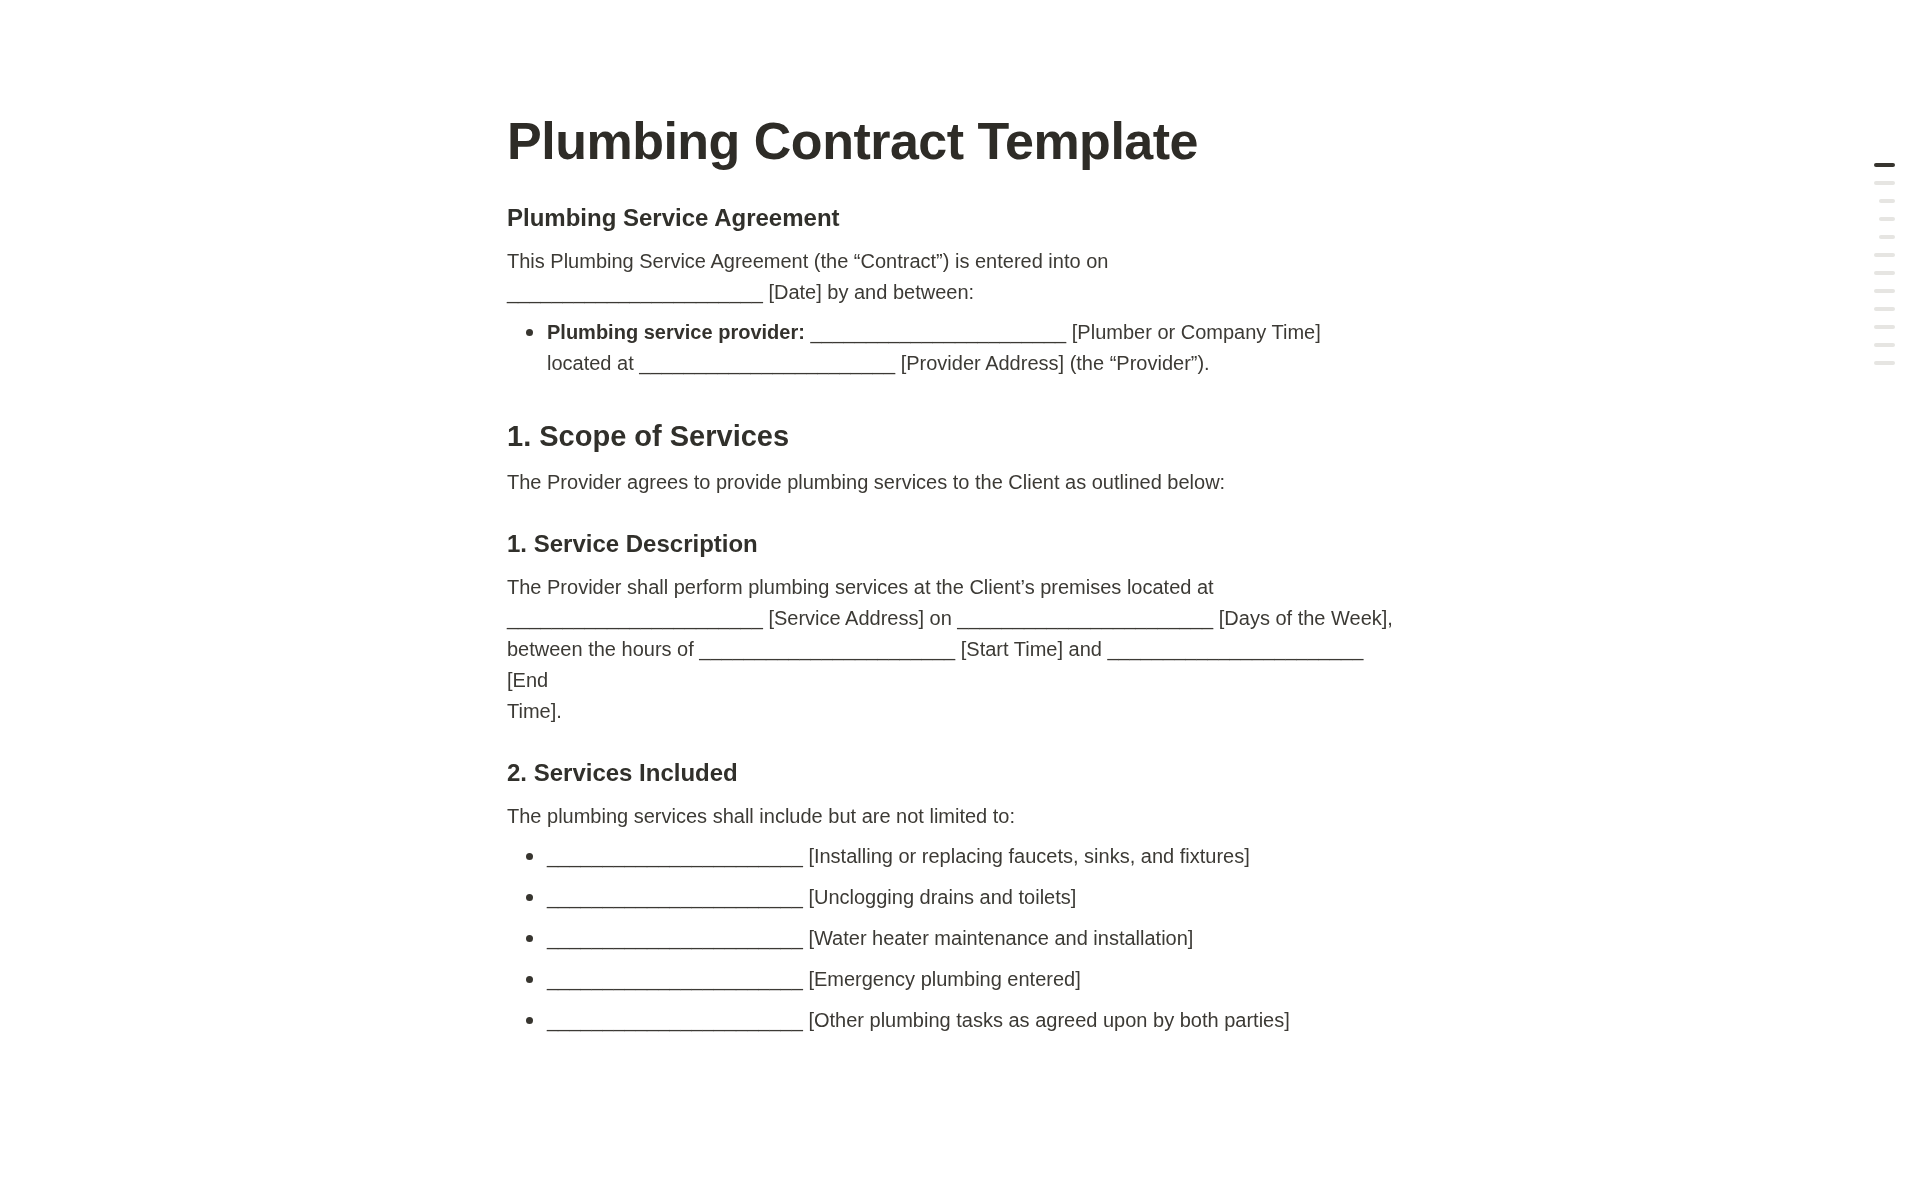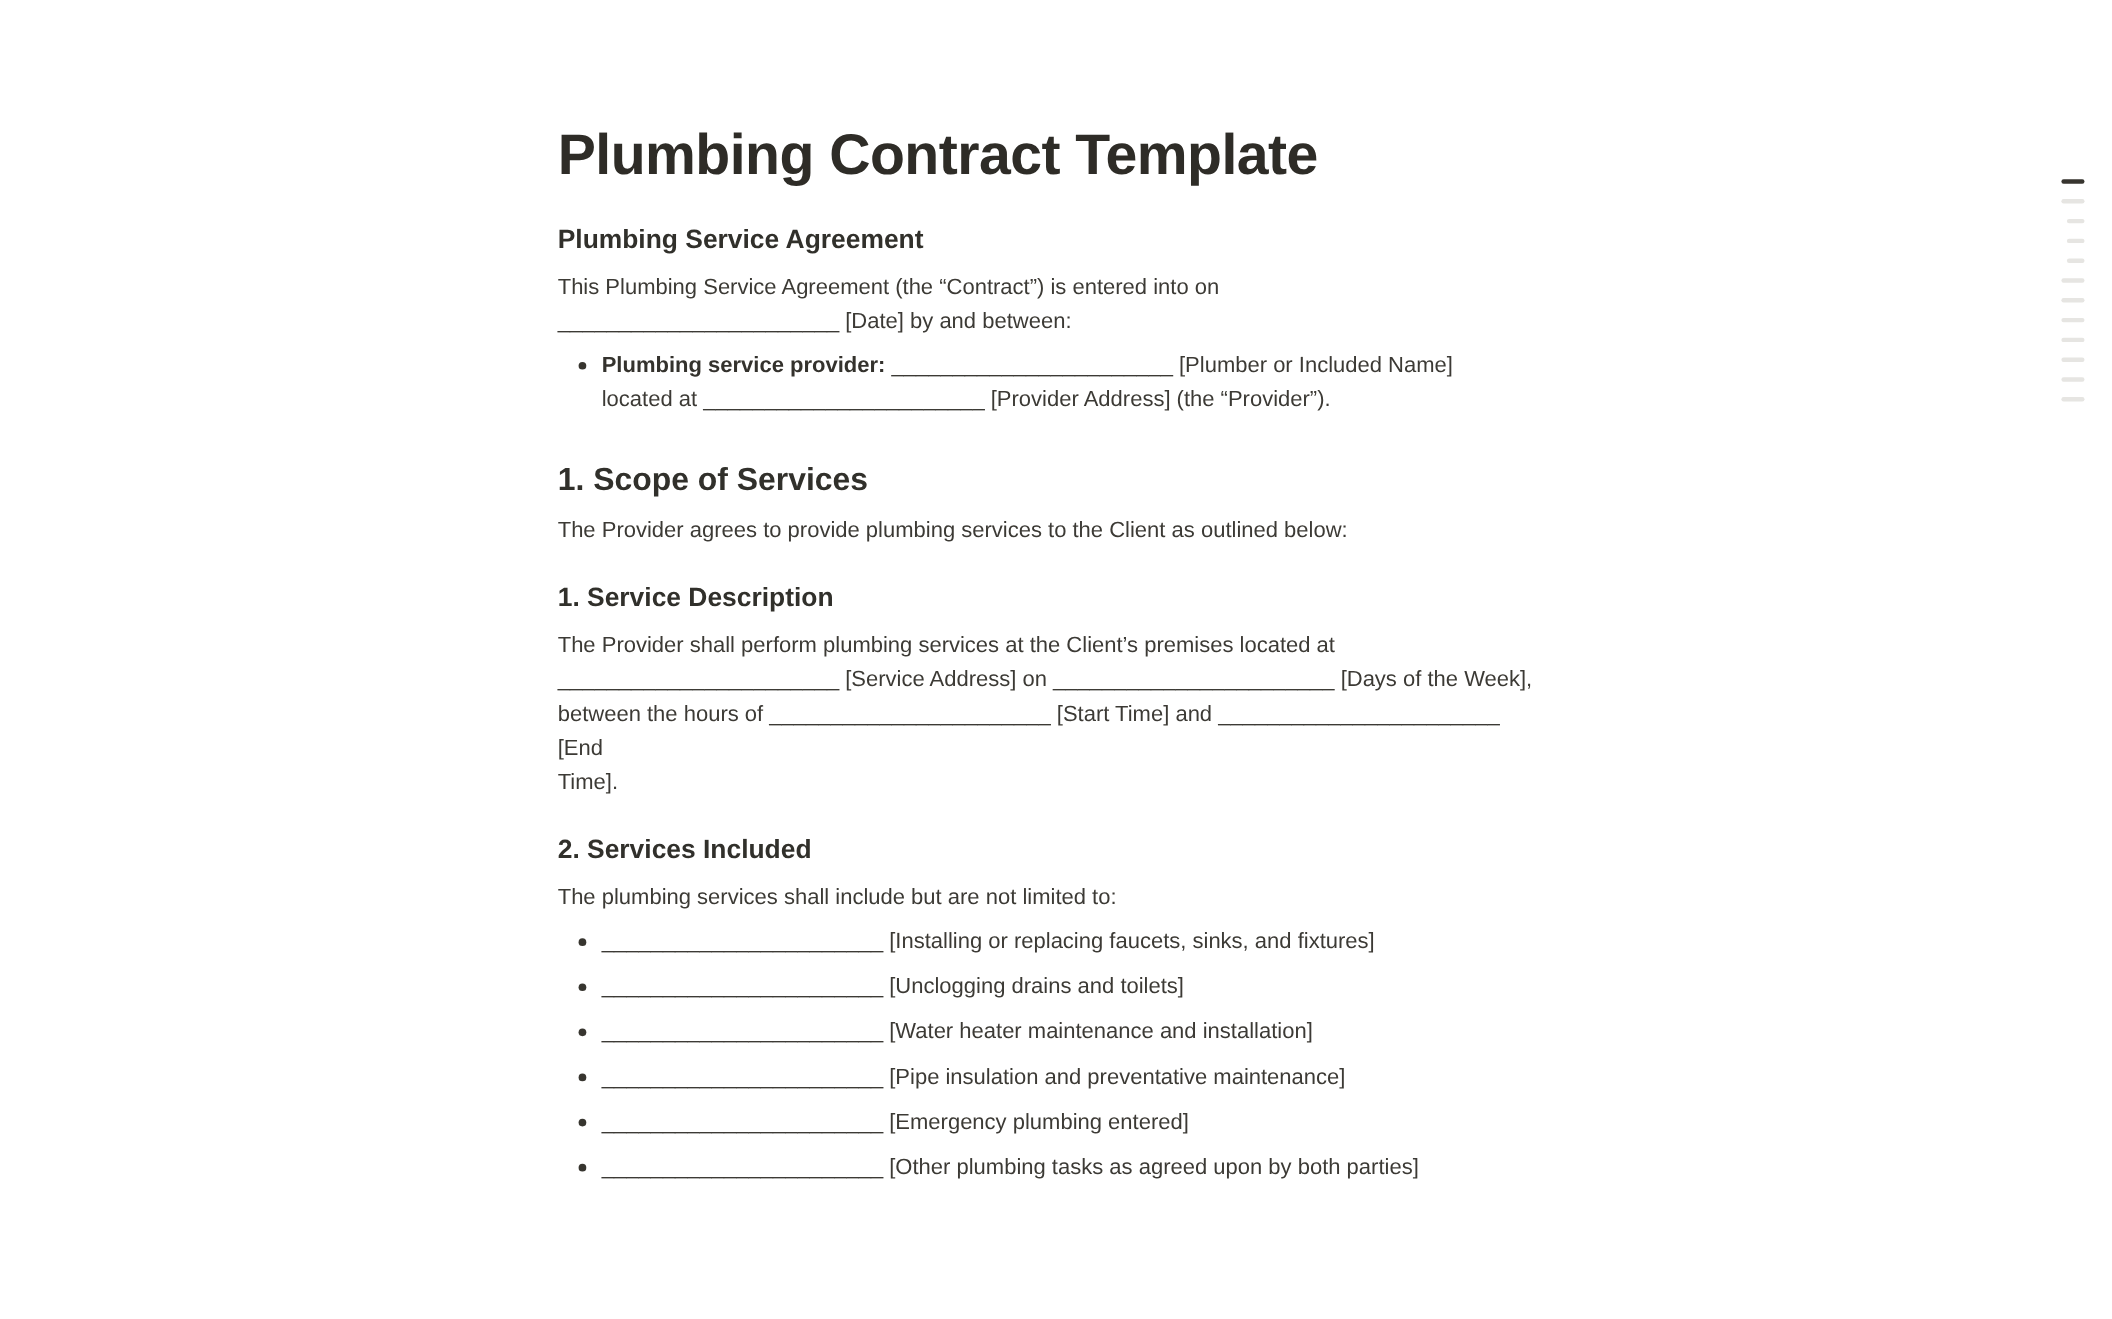--- a/index.html
+++ b/index.html
@@ -102,21 +102,21 @@
     <div class="doc-title">Plumbing Contract Template</div>
 
     <h3 class="sub first" style="margin-top:28px">Plumbing Service Agreement</h3>
 
     <p class="body">This Plumbing Service Agreement (the “Contract”) is entered into on
 _______________________ [Date] by and between:</p>
 
     <ul class="blist">
       <li>
         <span class="dot"></span>
-        <span class="li-text"><strong>Plumbing service provider:</strong><span> _______________________ [Plumber or Included Name]
+        <span class="li-text"><strong>Plumbing service provider:</strong><span> _______________________ [Plumber or Company Time]
 located at _______________________ [Provider Address] (the “Provider”).</span></span>
       </li>
     </ul>
 
     <h2 class="sec">1. Scope of Services</h2>
 
     <p class="body">The Provider agrees to provide plumbing services to the Client as outlined below:</p>
 
     <h3 class="sub">1. Service Description</h3>
 
@@ -137,24 +137,20 @@
       <li>
         <span class="dot"></span>
         <span class="li-text">_______________________ [Unclogging drains and toilets]</span>
       </li>
       <li>
         <span class="dot"></span>
         <span class="li-text">_______________________ [Water heater maintenance and installation]</span>
       </li>
       <li>
         <span class="dot"></span>
-        <span class="li-text">_______________________ [Pipe insulation and preventative maintenance]</span>
-      </li>
-      <li>
-        <span class="dot"></span>
         <span class="li-text">_______________________ [Emergency plumbing entered]</span>
       </li>
       <li>
         <span class="dot"></span>
         <span class="li-text">_______________________ [Other plumbing tasks as agreed upon by both parties]</span>
       </li>
     </ul>
 
   </div>
 

